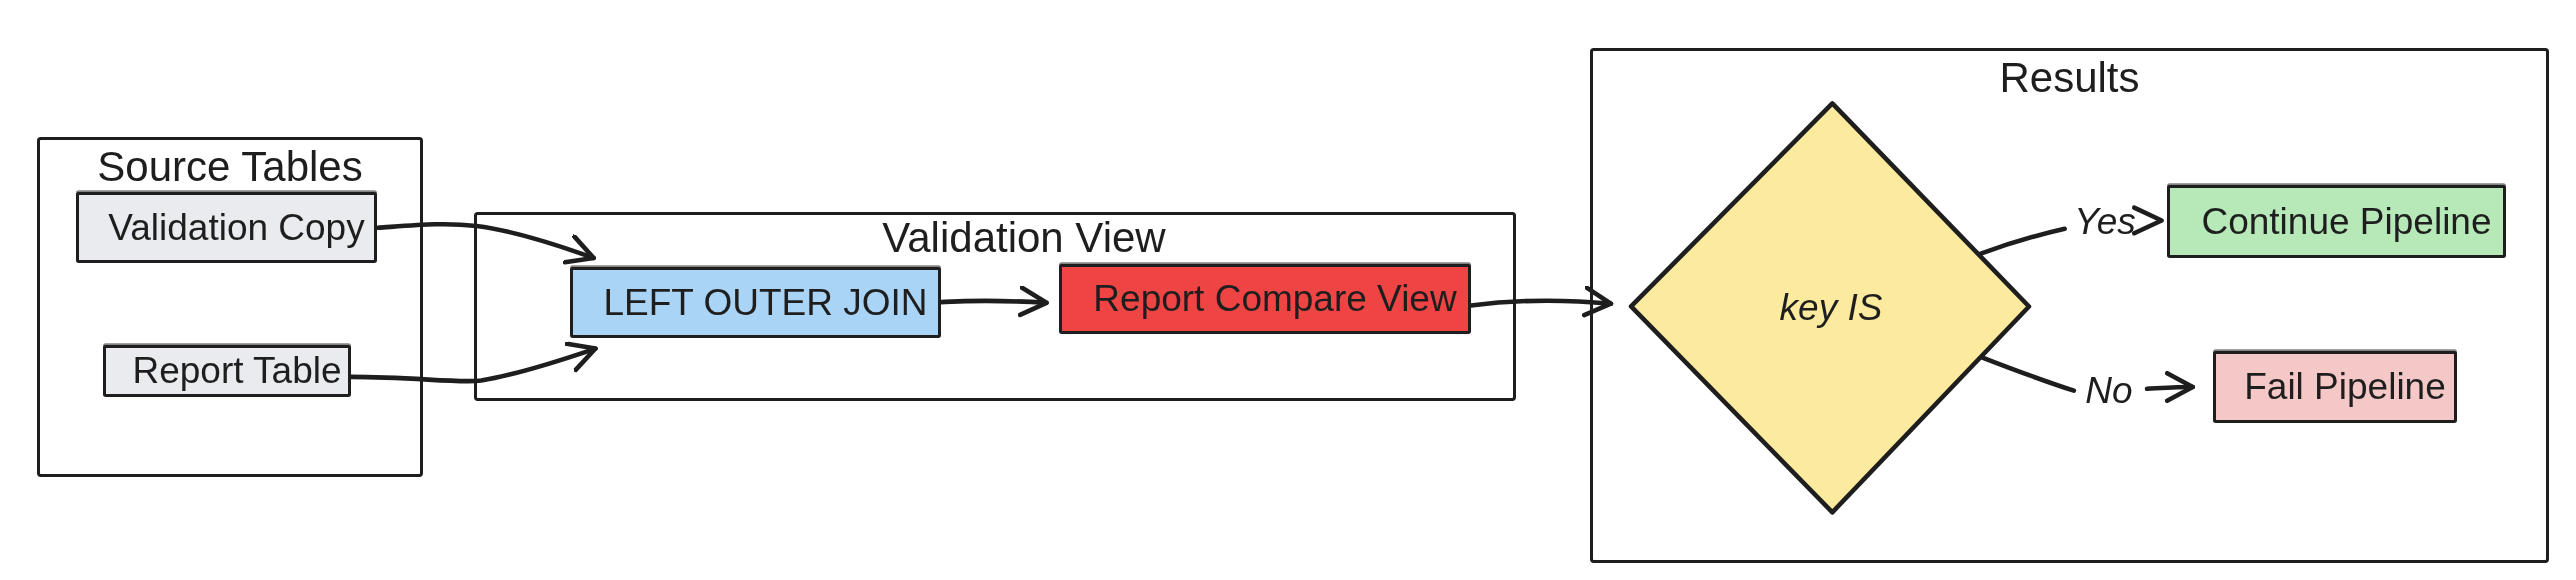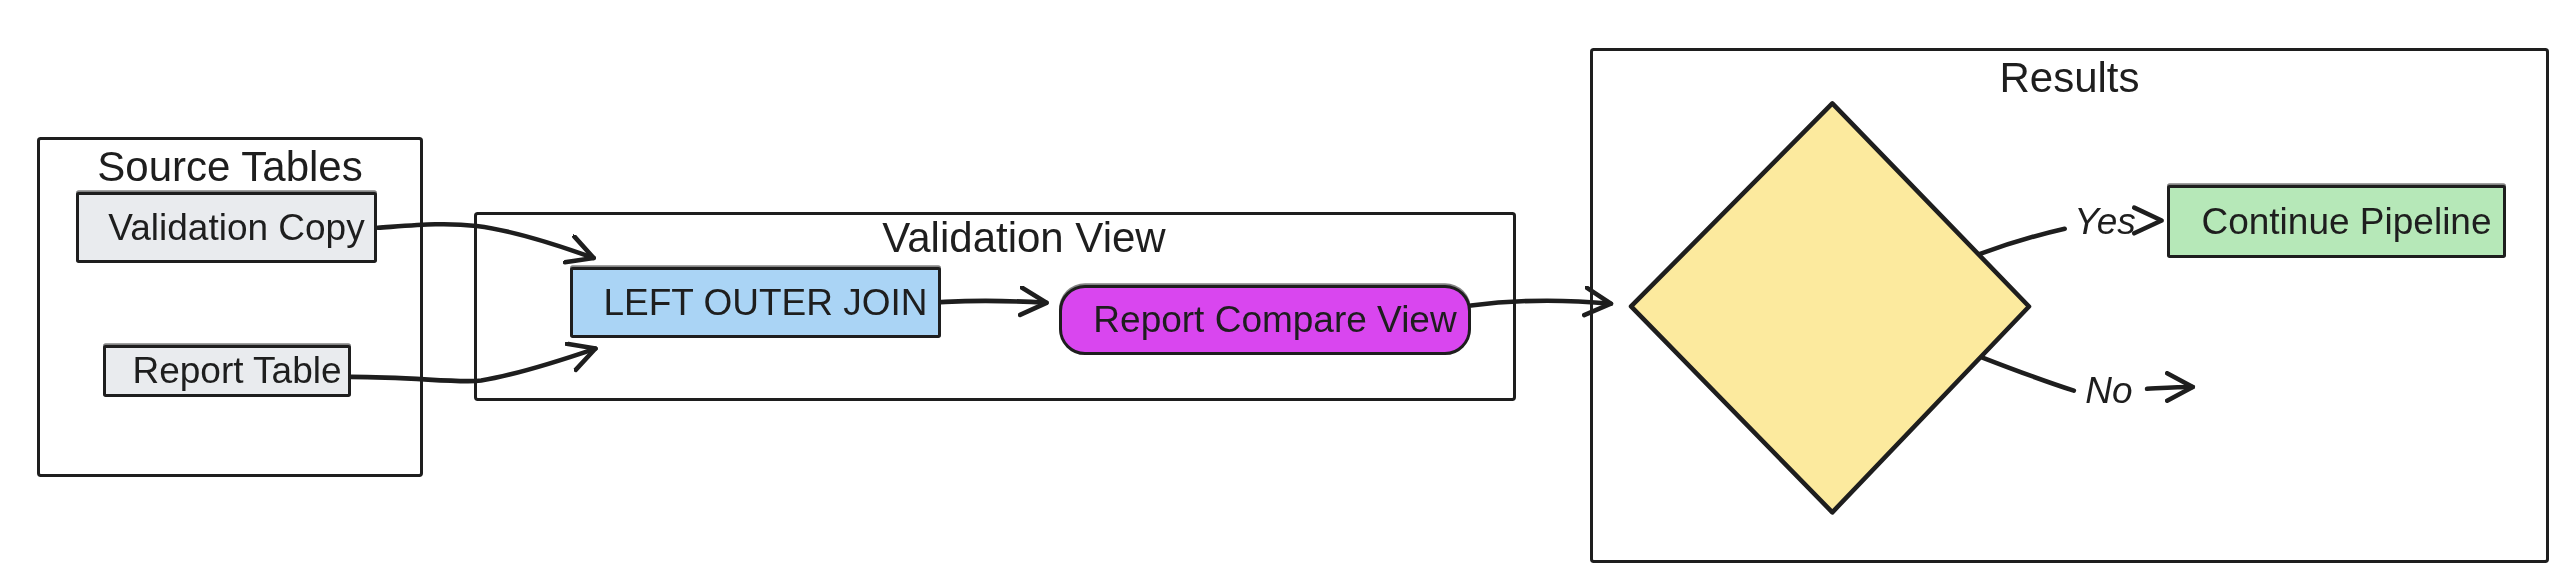--- a/index.html
+++ b/index.html
@@ -108,29 +108,33 @@
   </div>
 
   <div class="node" style="left: 103px; top: 345px; width: 248px; height: 52px; background-color: rgb(233, 235, 238);">
     <span>Report Table</span>
   </div>
 
   <div class="node" style="left: 536px; top: 267px; width: 371px; height: 71px; background-color: rgb(170, 212, 245); margin-left: 34px;">
     <span>LEFT OUTER JOIN</span>
   </div>
 
-  <div class="node" style="left: 1059px; top: 285px; width: 412px; height: 70px; background-color: #d946ef; border-radius: 26px;">
+  <div class="node" style="left: 1059px; top: 264px; width: 412px; height: 70px; background-color: #ef4444;">
     <span>Report Compare View</span>
   </div>
 
   <div class="diamond-label" style="left:1831px;top:308px;">
+    <div>key IS</div>
   </div>
 
   <div class="node" style="left: 2167px; top: 185px; width: 339px; height: 73px; background-color: rgb(182, 232, 184);">
     <span>Continue Pipeline</span>
   </div>
 
+  <div class="node" style="left: 2213px; top: 351px; width: 244px; height: 72px; background-color: rgb(245, 200, 200);">
+    <span>Fail Pipeline</span>
+  </div>
 
   <div class="edge-label" style="left:2105px;top:222px;">Yes</div>
   <div class="edge-label" style="left:2109px;top:391px;">No</div>
 
 </div>
 
 
 </body></html>

